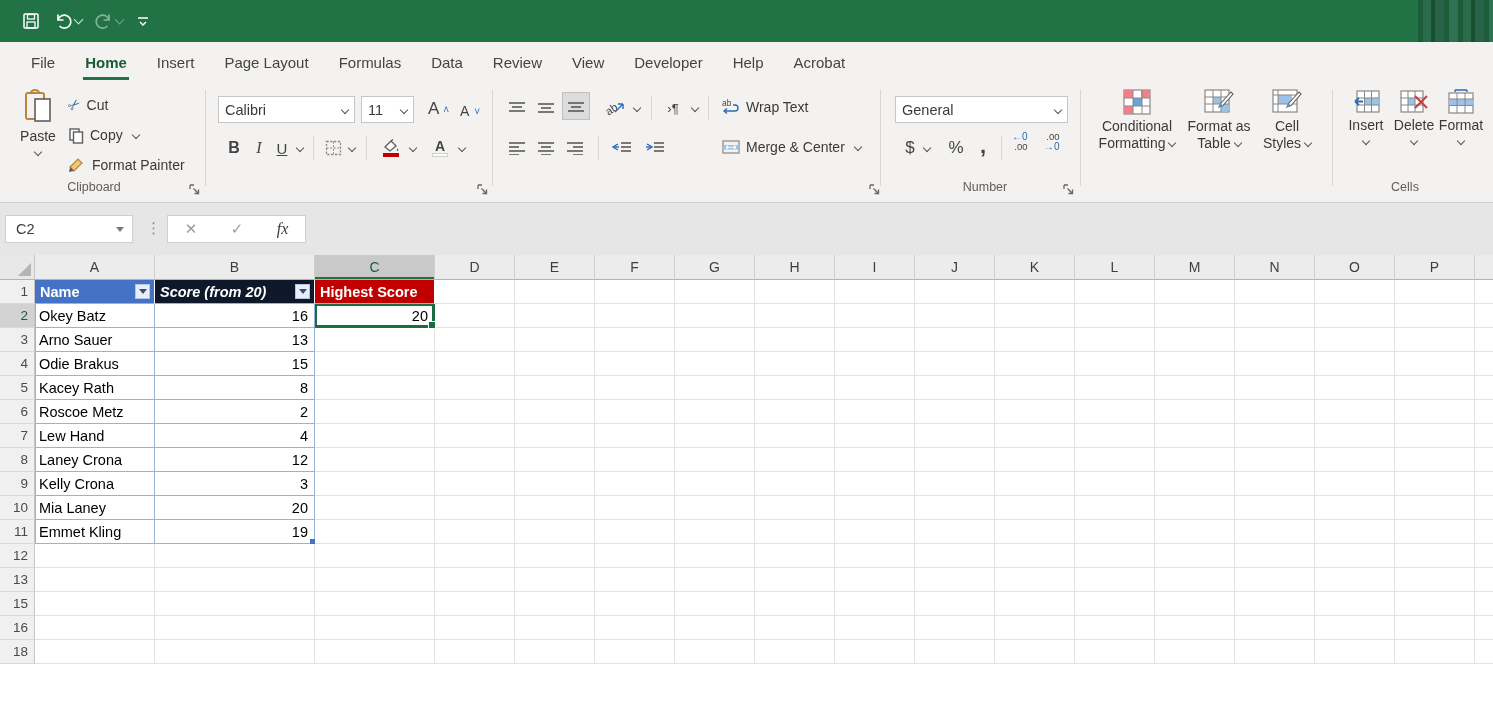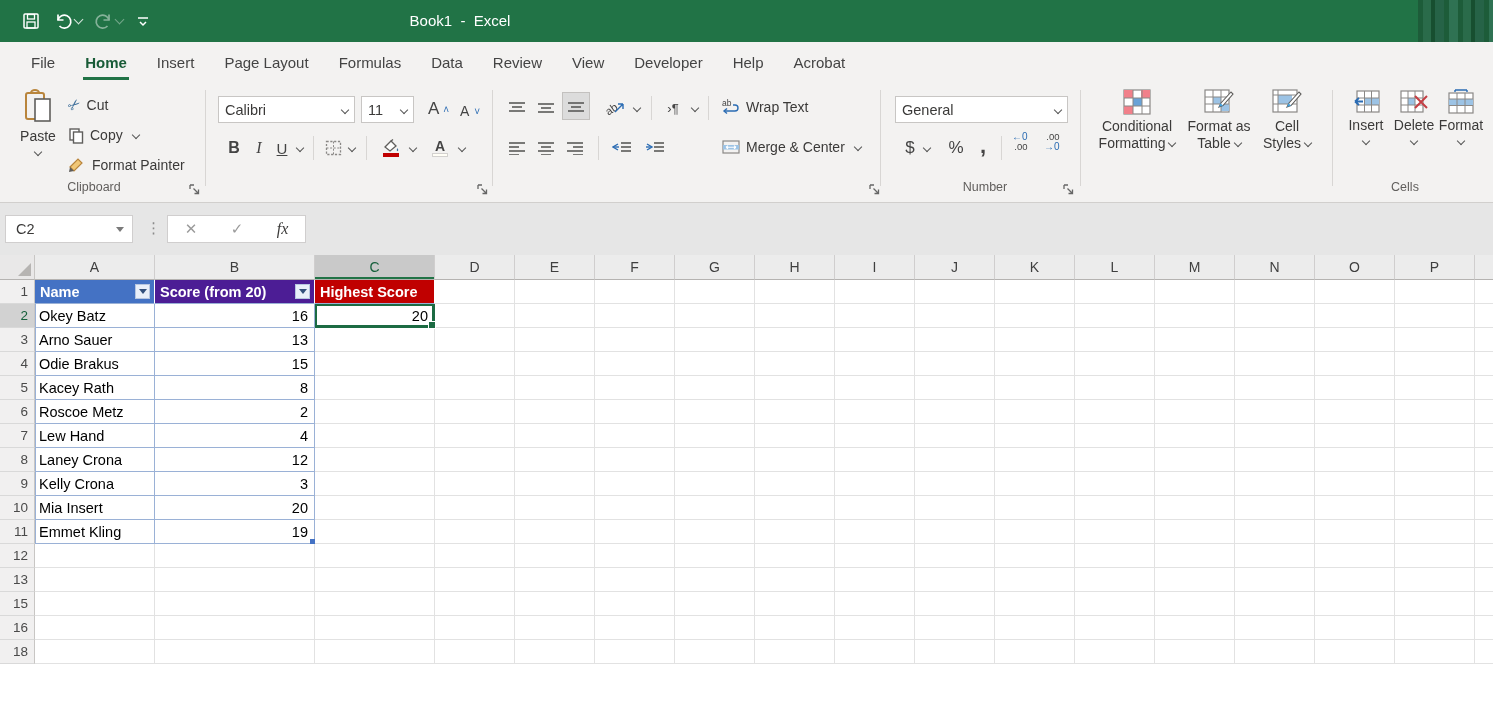--- a/index.html
+++ b/index.html
@@ -129,21 +129,20 @@
         </svg>
         <span class="tcaret"></span>
       </span>
       <span class="qat-btn">
         <svg width="16" height="16" viewBox="0 0 16 16">
           <line x1="3" y1="5" x2="13" y2="5" stroke="#fff" stroke-width="1.5"></line>
           <path d="M5 9 l3 3 l3 -3" fill="none" stroke="#fff" stroke-width="1.5"></path>
         </svg>
       </span>
     </div>
-    <div class="wintitle">Book1  -  Excel</div>
     <div class="stripes"></div>
   </div>
 
   <div class="menubar" id="tabs">
       <span class="tab">File</span>
       <span class="tab active">Home</span>
       <span class="tab">Insert</span>
       <span class="tab">Page Layout</span>
       <span class="tab">Formulas</span>
       <span class="tab">Data</span>
@@ -514,21 +513,21 @@
       </div>
     <div id="gridrows">
         <div class="grow">
           <div class="rh">1</div>
           <div class="cell thead" style="width: 120px; background: rgb(68, 114, 196);">
             <span>Name</span>
             <span class="filterbtn">
               <i></i>
             </span>
           </div>
-          <div class="cell thead" style="width: 160px; background: #4c1d95;">
+          <div class="cell thead" style="width: 160px; background: #0f172a; font-style: italic;">
             <span>Score (from 20)</span>
             <span class="filterbtn">
               <i></i>
             </span>
           </div>
           <div class="cell thead" style="width: 120px; background: rgb(192, 0, 0);">
             <span>Highest Score</span>
           </div>
           <div class="cell" style="width: 80px;"></div>
           <div class="cell" style="width: 80px;"></div>
@@ -700,21 +699,21 @@
           <div class="cell" style="width: 80px;"></div>
           <div class="cell" style="width: 80px;"></div>
           <div class="cell" style="width: 80px;"></div>
           <div class="cell" style="width: 80px;"></div>
           <div class="cell" style="width: 80px;"></div>
           <div class="cell" style="width: 80px;"></div>
           <div class="cell" style="width: 18px; border-right: none;"></div>
         </div>
         <div class="grow">
           <div class="rh">10</div>
-          <div class="cell tb tb-left" style="width: 120px;">Mia Insert</div>
+          <div class="cell tb tb-left" style="width: 120px;">Mia Laney</div>
           <div class="cell tb num" style="width: 160px;">20</div>
           <div class="cell" style="width: 120px;"></div>
           <div class="cell" style="width: 80px;"></div>
           <div class="cell" style="width: 80px;"></div>
           <div class="cell" style="width: 80px;"></div>
           <div class="cell" style="width: 80px;"></div>
           <div class="cell" style="width: 80px;"></div>
           <div class="cell" style="width: 80px;"></div>
           <div class="cell" style="width: 80px;"></div>
           <div class="cell" style="width: 80px;"></div>

